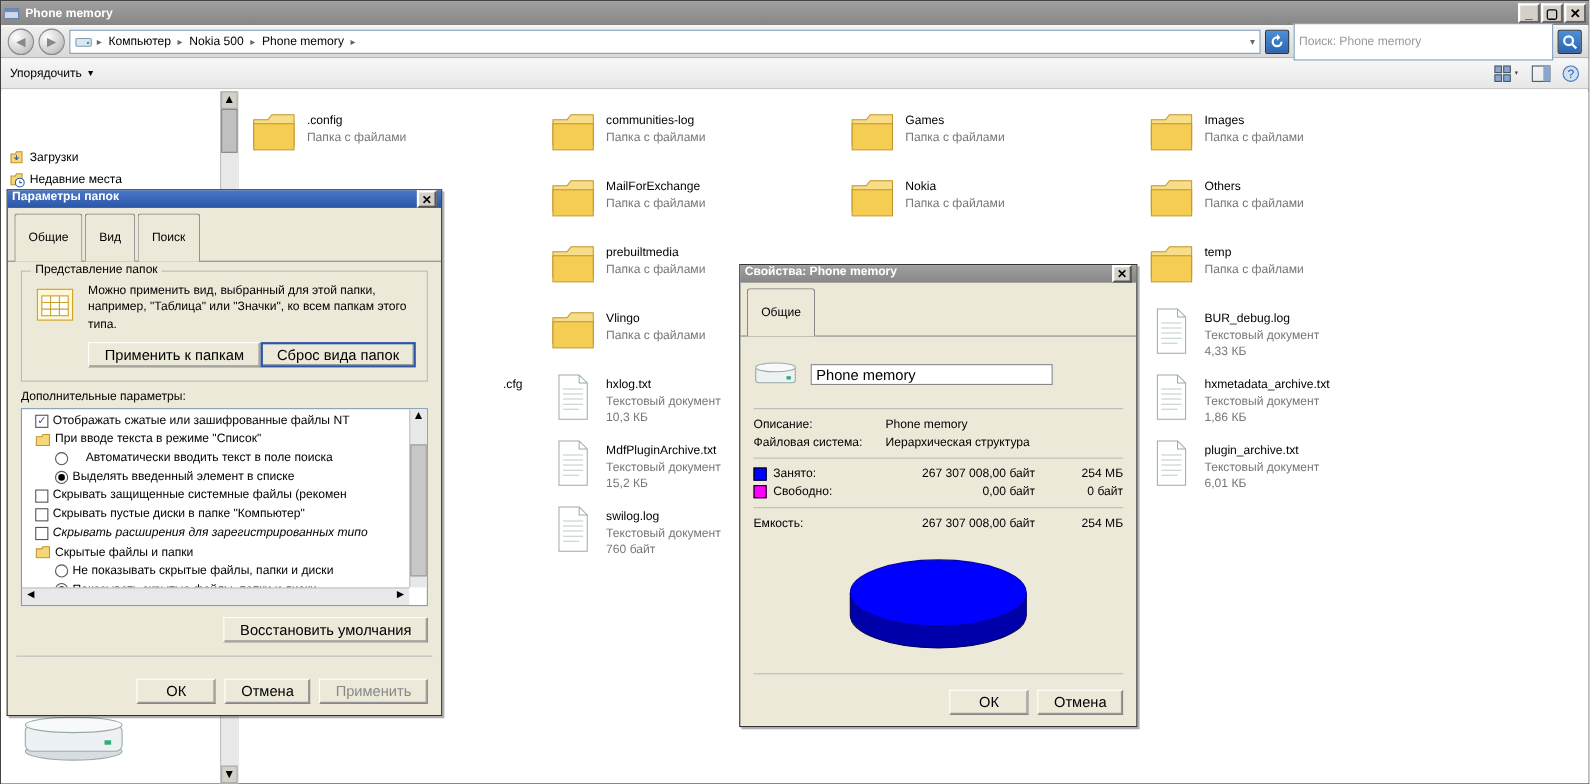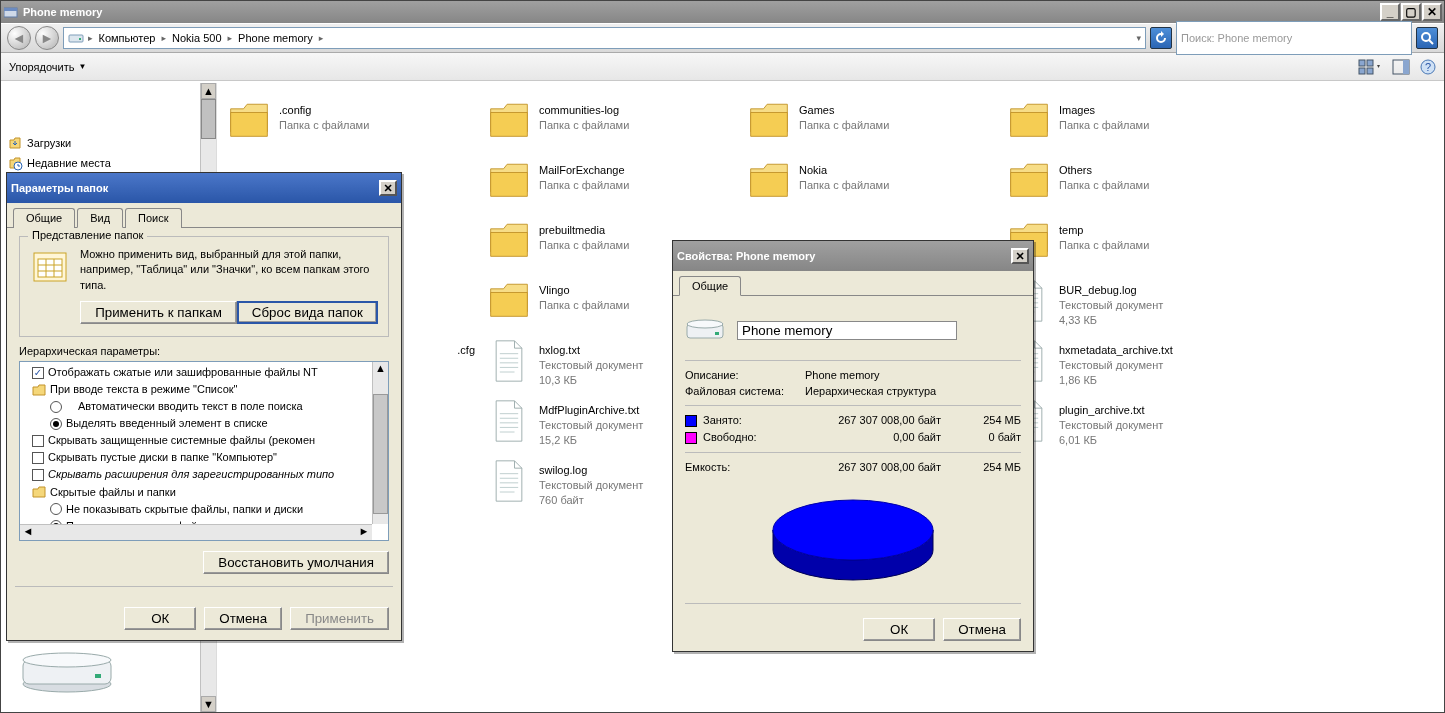--- a/index.html
+++ b/index.html
@@ -27,35 +27,35 @@
   .content { position:absolute; top:82px; left:0; right:0; bottom:0; background:#fff; display:flex;}
   .sidebar { width: 216px; border-right:1px solid #dcdcdc; background:#fff; position:relative;}
   .side-list { padding: 2px; margin-top: 48px;}
   .side-item { display:flex; align-items:center; padding:2px 4px; gap:4px;}
   .side-item svg{flex-shrink:0;}
   .side-scroll { position:absolute; top:0; right:0; bottom:0; width:16px; background:#e8e8e8; border-left:1px solid #c0c0c0;}
   .side-up, .side-down { height:16px; background:#d4d0c8; border:1px solid #aaa; display:flex; align-items:center; justify-content:center;}
   .side-thumb { height:40px; background:#c0c0c0; border:1px solid #888;}
   
   .items { flex:1; padding: 10px 6px; position:relative;}
-  .grid { display:grid; grid-template-columns: repeat(4, 256px); gap: 4px 4px;}
+  .grid { display:grid; grid-template-columns: repeat(4, 256px); gap: 4px 16px;}
   .tile { display:flex; align-items:flex-start; gap:8px; padding:6px 4px; height: 56px;}
   .tile .info{ line-height:1.35; padding-top:4px;}
   .tile .name { color:#000;}
   .tile .meta { color:#777;}
   
   .folder-ic { width:44px; height:38px; }
   .file-ic { width:44px; height:44px; }
   
   .dialog { position:absolute; background:#ece9d8; border:1px solid #333; box-shadow: 2px 2px 0 rgba(0,0,0,.3);}
-  .dtitle { height:30px; background: linear-gradient(#4b77c9,#2a56a8); color:#fff; display:flex; align-items:center; padding:0 4px; font-weight:bold; font-size:11px;}
+  .dtitle { height:16px; background: linear-gradient(#4b77c9,#2a56a8); color:#fff; display:flex; padding:0 4px; font-weight:bold; font-size:11px;}
   .dtitle.gray { background: linear-gradient(#a0a0a0,#868686);}
   .dclose { margin-left:auto; width:18px; height:16px; background:#d4d0c8; color:#000; border:2px solid #fff; border-right-color:#555; border-bottom-color:#555; display:flex; align-items:center; justify-content:center;}
   .tabstrip { display:flex; gap:2px; padding: 4px 6px 0 6px; border-bottom:1px solid #888;}
-  .tab { padding:3px 12px; background:#ece9d8; border:1px solid #888; border-bottom:none; border-radius:3px 3px 0 0; position:relative; top:1px;}
+  .tab { padding:15px 12px; background:#ece9d8; border:1px solid #888; border-bottom:none; border-radius:3px 3px 0 0; position:relative; top:1px;}
   .tab.active { background:#ece9d8; border-bottom:1px solid #ece9d8; z-index:2;}
   .dbody { padding:8px 12px 10px;}
   .groupbox { border:1px solid #bbb; padding: 10px 10px 12px; margin-bottom:8px; position:relative;}
   .groupbox > .legend { position:absolute; top:-8px; left:8px; background:#ece9d8; padding:0 4px;}
   .gb-row { display:flex; gap:10px; align-items:flex-start;}
   .btn { padding: 3px 14px; background:#ece9d8; border:1px solid #888; border-top-color:#fff; border-left-color:#fff; box-shadow: inset -1px -1px 0 #999;}
   .btn.default { border:2px solid #2a56a8; padding:2px 13px;}
   .label-b{ display:block; margin-bottom:4px;}
   .treebox { background:#fff; border:1px solid #7e9db9; height: 180px; position:relative; overflow:hidden;}
   .tree-in { padding:2px 4px; line-height:1.55;}
@@ -455,21 +455,21 @@
         </span>
         <div style="flex:1">
           <div style="line-height:1.4">Можно применить вид, выбранный для этой папки, например, "Таблица" или "Значки", ко всем папкам этого типа.</div>
           <div style="margin-top:8px; display:flex; justify-content:center;">
             <button class="btn">Применить к папкам</button>
             <button class="btn default">Сброс вида папок</button>
           </div>
         </div>
       </div>
     </div>
-    <span class="label-b">Иерархическая параметры:</span>
+    <span class="label-b">Дополнительные параметры:</span>
     <div class="treebox">
       <div class="tree-in" id="tree-in">
           <div class="row" style="padding-left: 8px;">
             <span class="chk sel"></span>
             <span>Отображать сжатые или зашифрованные файлы NT</span>
           </div>
           <div class="row" style="padding-left: 8px;">
             <svg width="14" height="12">
               <path d="M1 3h5l1-2h6v10H1z" fill="#f5d77a" stroke="#c2932a"></path>
             </svg>

